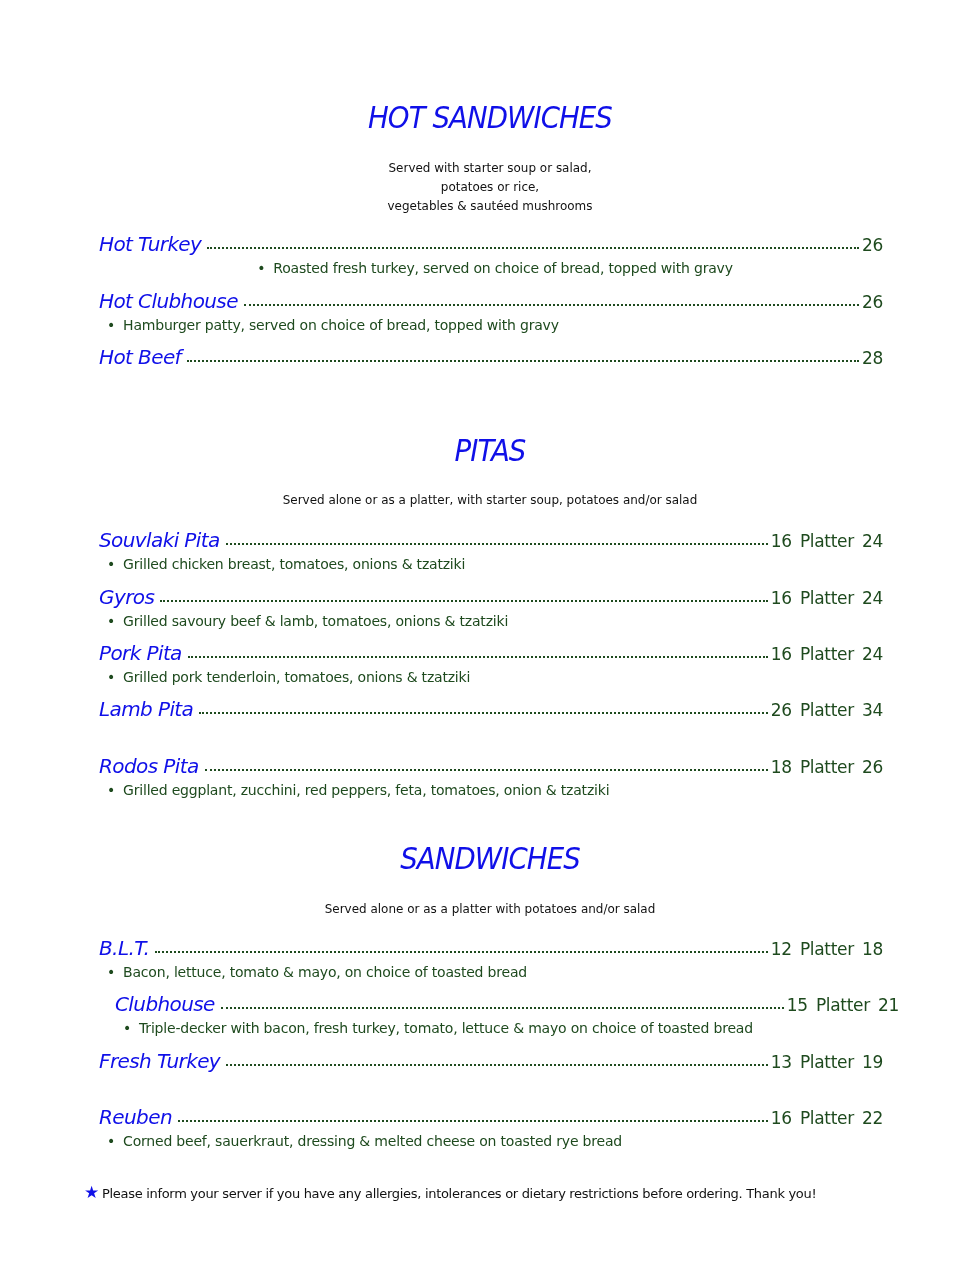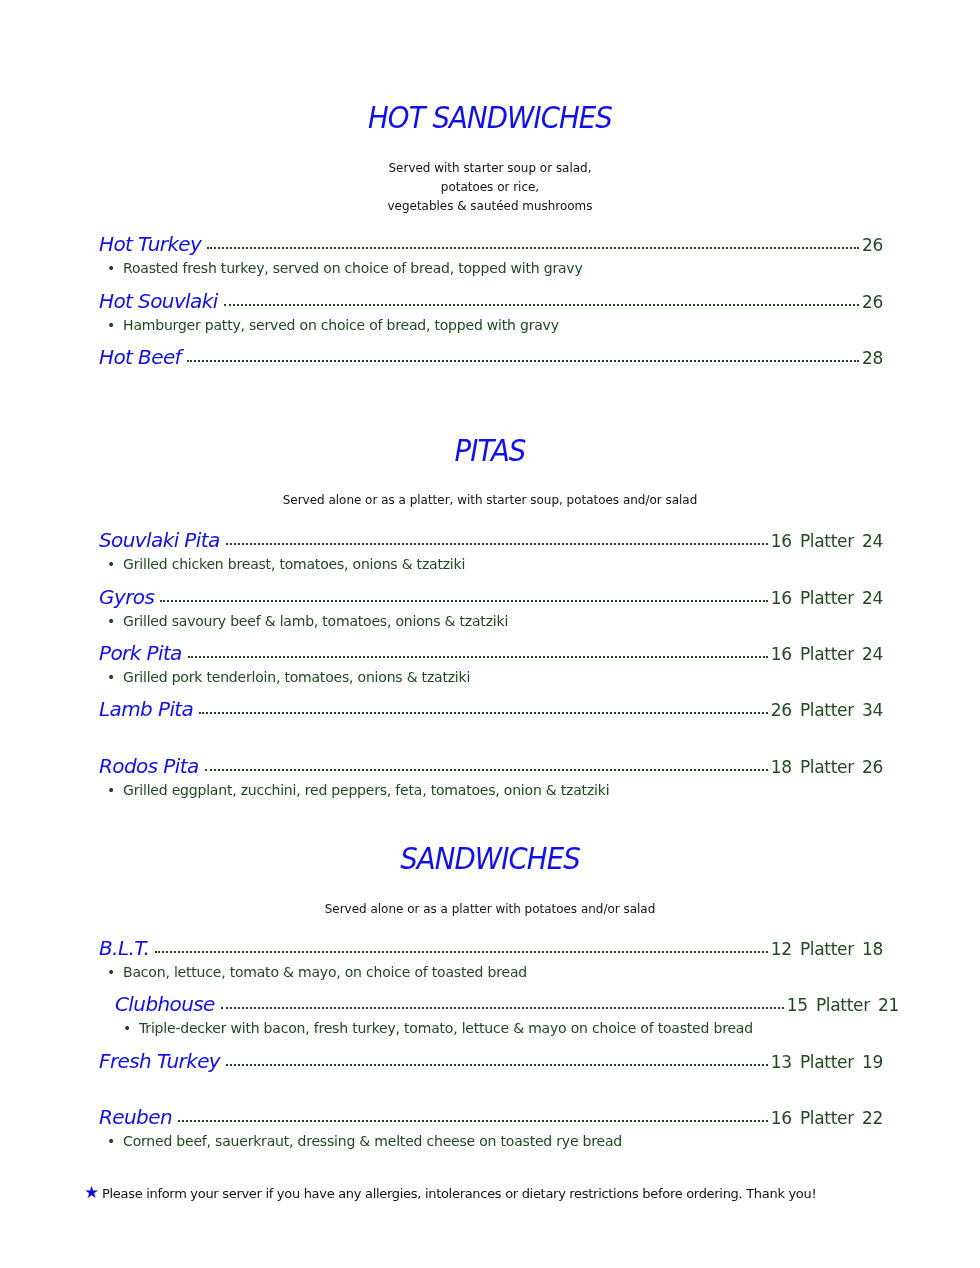--- a/index.html
+++ b/index.html
@@ -53,32 +53,32 @@
 </head>
 <body>
 
 <h1 class="section-title" style="top:100px;">HOT SANDWICHES</h1>
 <div class="section-sub" style="top:158px;">
   <div>Served with starter soup or salad,</div>
   <div>potatoes or rice,</div>
   <div>vegetables &amp; sautéed mushrooms</div>
 </div>
 
-<div class="item" style="top:232px;">
+<div class="item" style="top:232px;text-align:center;">
   <div class="item-row">
     <span class="item-name">Hot Turkey</span>
     <span class="leader"></span>
     <span class="price">26</span>
   </div>
   <div class="desc"><span class="bullet">•</span><span>Roasted fresh turkey, served on choice of bread, topped with gravy</span></div>
 </div>
 
 <div class="item" style="top:289px;">
   <div class="item-row">
-    <span class="item-name">Hot Souvlaki</span>
+    <span class="item-name">Hot Clubhouse</span>
     <span class="leader"></span>
     <span class="price">26</span>
   </div>
   <div class="desc"><span class="bullet">•</span><span>Hamburger patty, served on choice of bread, topped with gravy</span></div>
 </div>
 
 <div class="item" style="top:345px;">
   <div class="item-row">
     <span class="item-name">Hot Beef</span>
     <span class="leader"></span>

